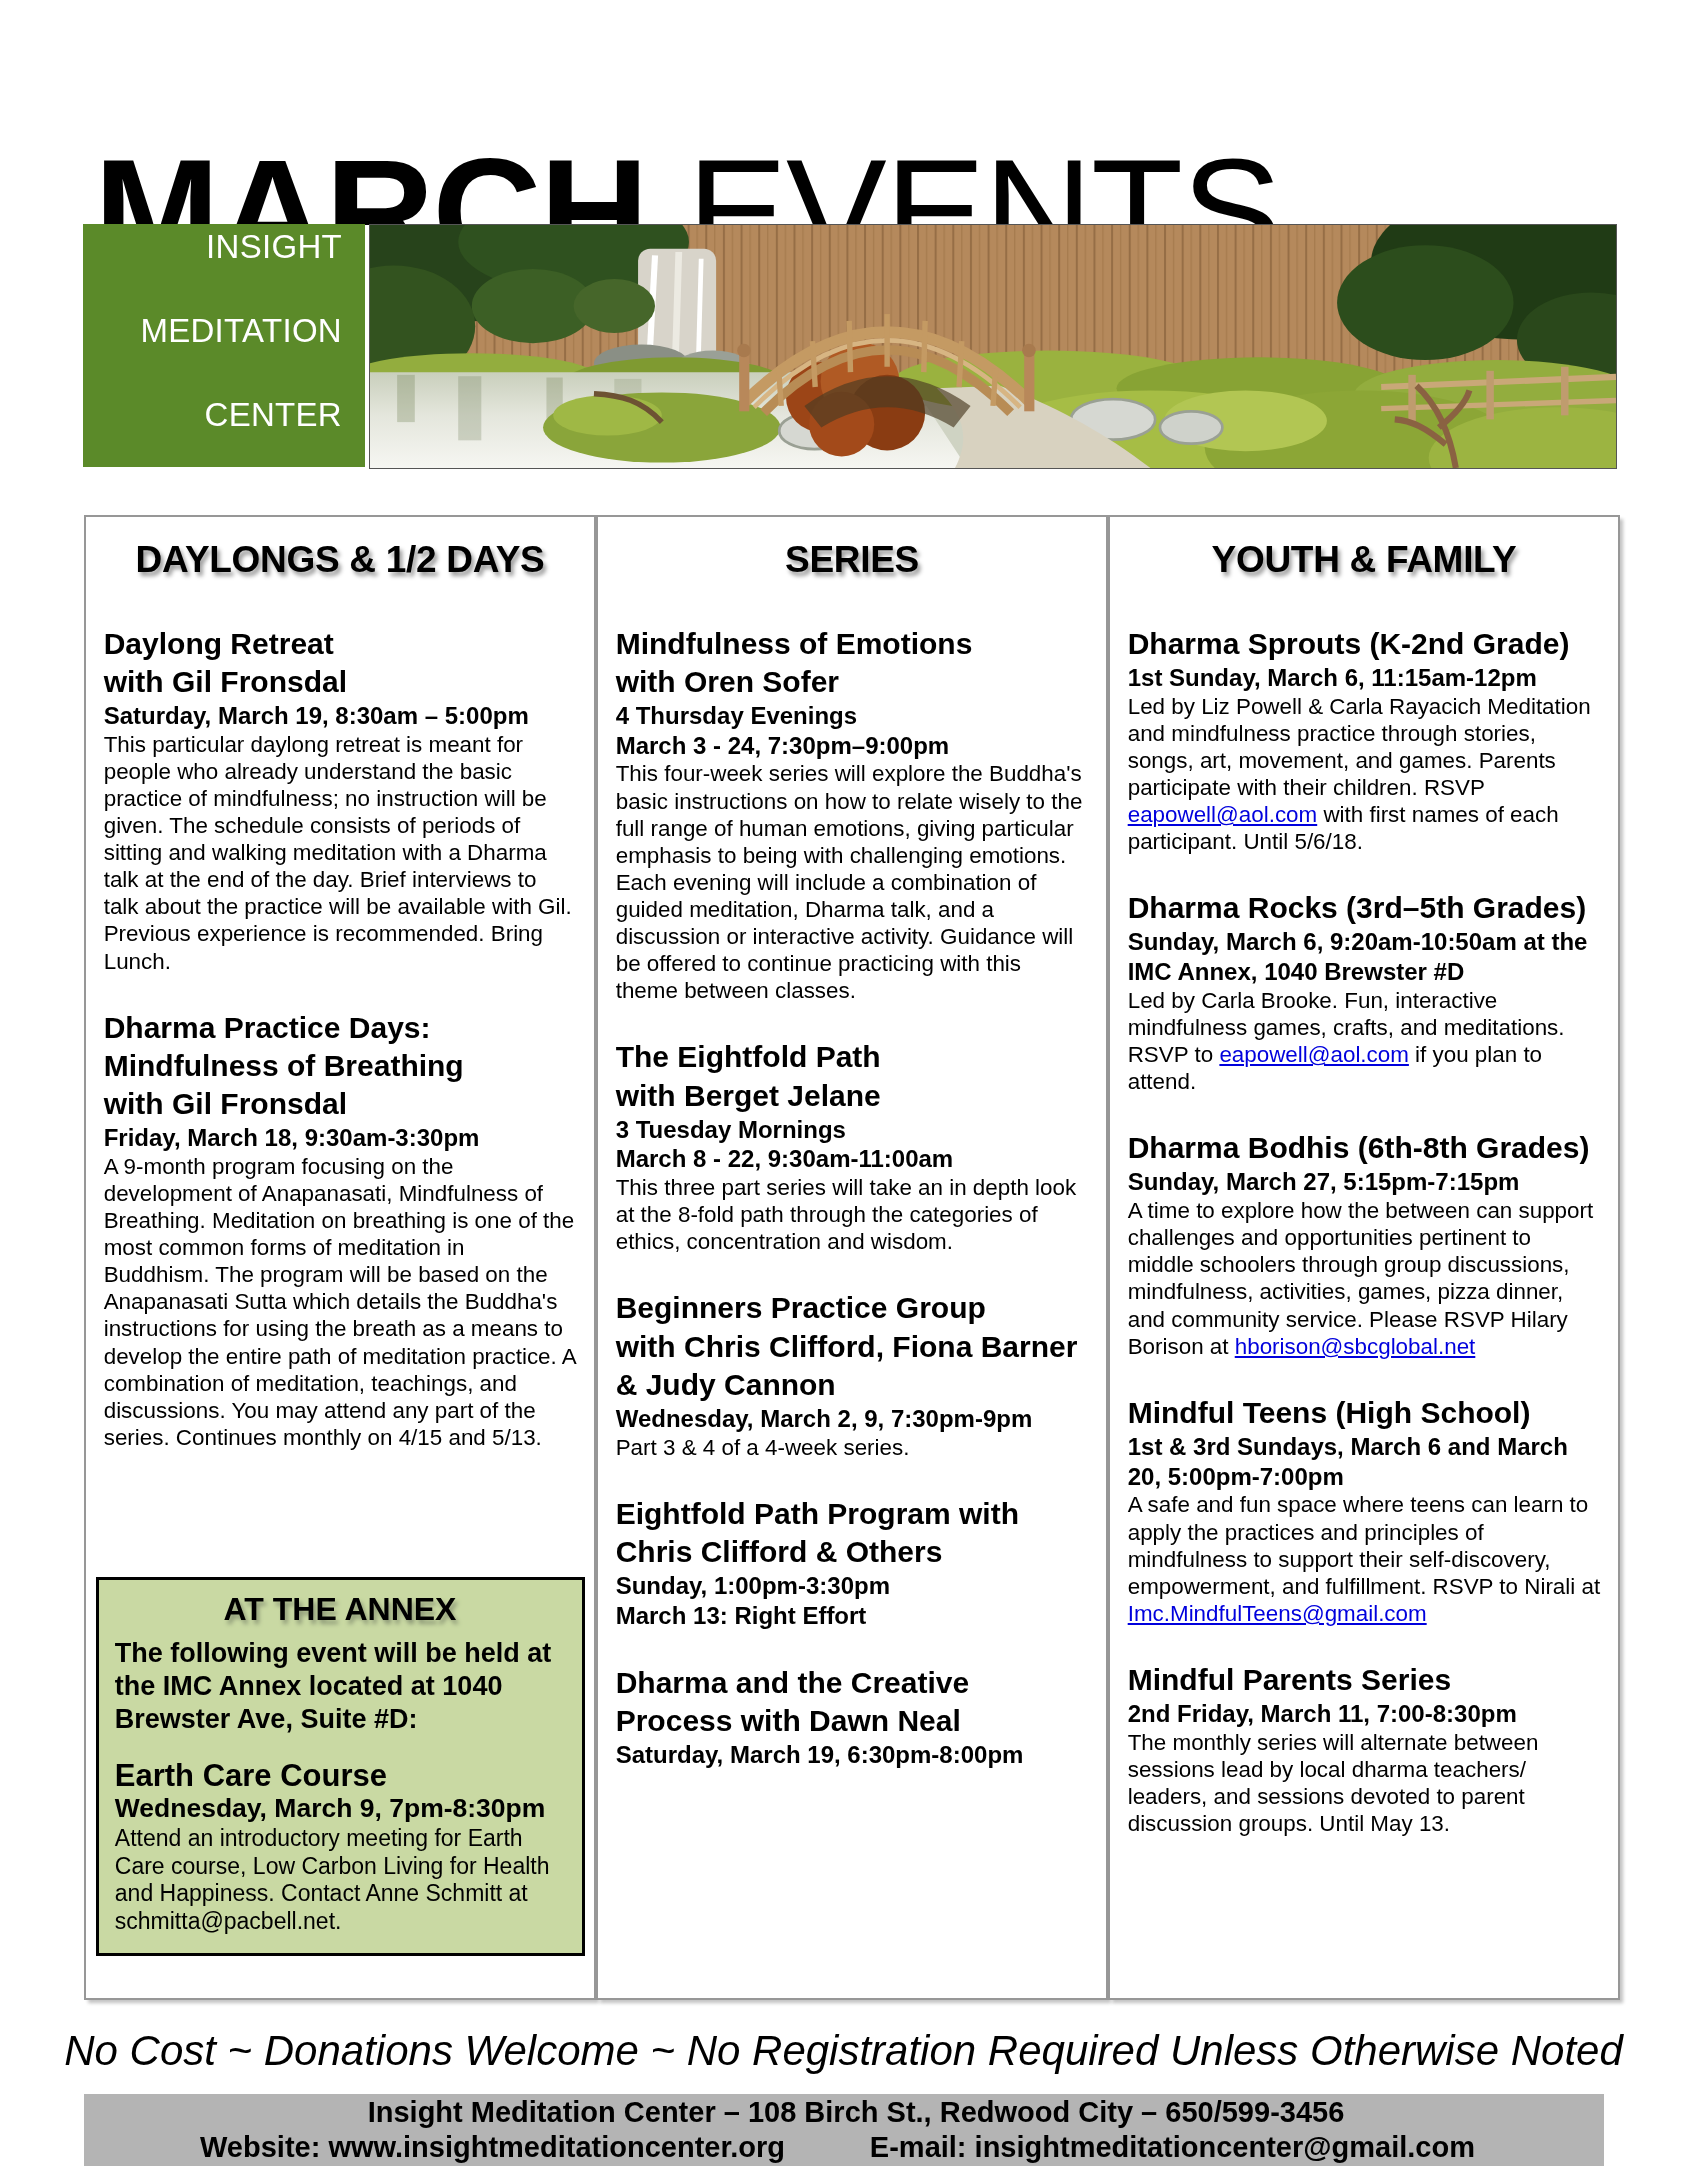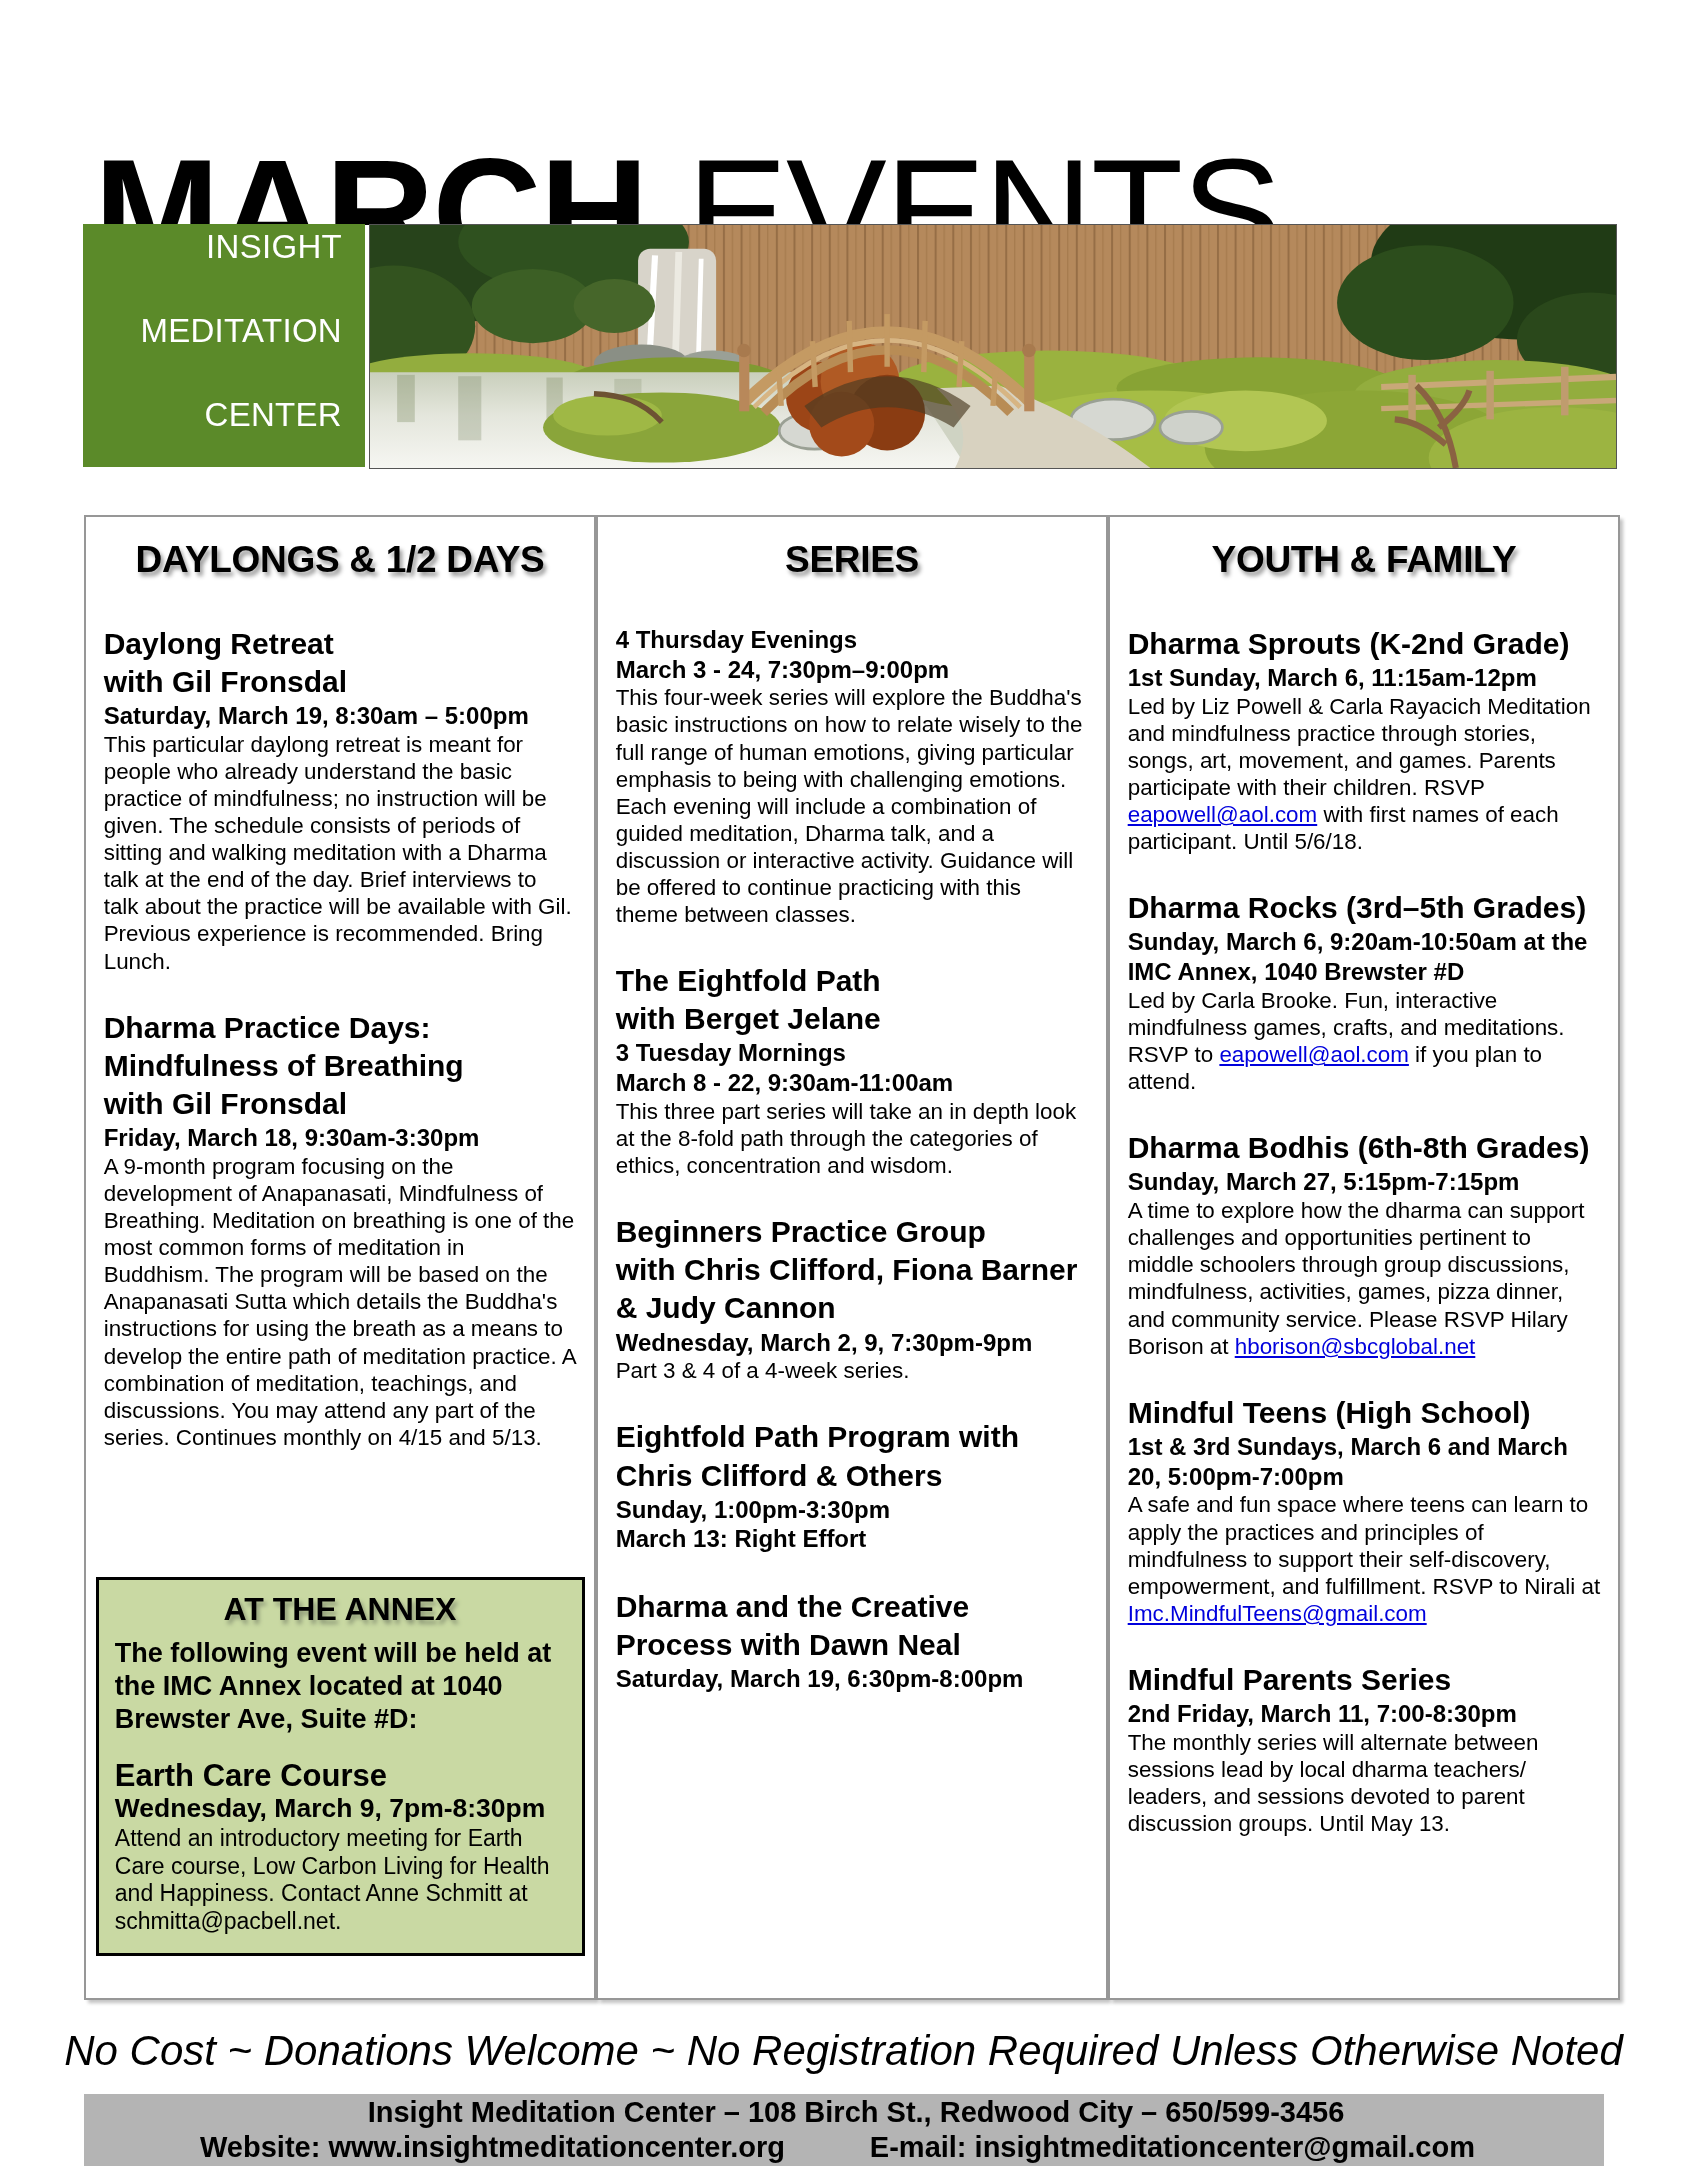--- a/index.html
+++ b/index.html
@@ -192,20 +192,22 @@
         <div class="annex-title">Earth Care Course</div>
         <div class="annex-date">Wednesday, March 9, 7pm-8:30pm</div>
         <div class="annex-body">Attend an introductory meeting for Earth Care course, Low Carbon Living for Health and Happiness. Contact Anne Schmitt at schmitta@pacbell.net.</div>
       </aside>
     </section>
 
     <section class="col">
       <h2 class="col-header">SERIES</h2>
 
       <article class="event">
+        <div class="ev-title">Mindfulness of Emotions
+with Oren Sofer</div>
         <div class="ev-date">4 Thursday Evenings
 March 3 - 24, 7:30pm–9:00pm</div>
         <div class="ev-body">This four-week series will explore the Buddha's basic instructions on how to relate wisely to the full range of human emotions, giving particular emphasis to being with challenging emotions. Each evening will include a combination of guided meditation, Dharma talk, and a discussion or interactive activity. Guidance will be offered to continue practicing with this theme between classes.</div>
       </article>
 
       <article class="event">
         <div class="ev-title">The Eightfold Path
 with Berget Jelane</div>
         <div class="ev-date">3 Tuesday Mornings
 March 8 - 22, 9:30am-11:00am</div>
@@ -245,21 +247,21 @@
 
       <article class="event">
         <div class="ev-title">Dharma Rocks (3rd–5th Grades)</div>
         <div class="ev-date">Sunday, March 6, 9:20am-10:50am at the IMC Annex, 1040 Brewster #D</div>
         <div class="ev-body"><span>Led by Carla Brooke. Fun, interactive mindfulness games, crafts, and meditations. RSVP to </span><a href="#">eapowell@aol.com</a><span> if you plan to attend.</span></div>
       </article>
 
       <article class="event">
         <div class="ev-title">Dharma Bodhis (6th-8th Grades)</div>
         <div class="ev-date">Sunday, March 27, 5:15pm-7:15pm</div>
-        <div class="ev-body"><span>A time to explore how the dharma can support challenges and opportunities pertinent to middle schoolers through group discussions, mindfulness, activities, games, pizza dinner, and community service. Please RSVP Hilary Borison at </span><a href="#">hborison@sbcglobal.net</a><span></span></div>
+        <div class="ev-body"><span>A time to explore how the between can support challenges and opportunities pertinent to middle schoolers through group discussions, mindfulness, activities, games, pizza dinner, and community service. Please RSVP Hilary Borison at </span><a href="#">hborison@sbcglobal.net</a><span></span></div>
       </article>
 
       <article class="event">
         <div class="ev-title">Mindful Teens (High School)</div>
         <div class="ev-date">1st &amp; 3rd Sundays, March 6 and March 20, 5:00pm-7:00pm</div>
         <div class="ev-body"><span>A safe and fun space where teens can learn to apply the practices and principles of mindfulness to support their self-discovery, empowerment, and fulfillment. RSVP to Nirali at </span><a href="#">Imc.MindfulTeens@gmail.com</a><span></span></div>
       </article>
 
       <article class="event">
         <div class="ev-title">Mindful Parents Series</div>

